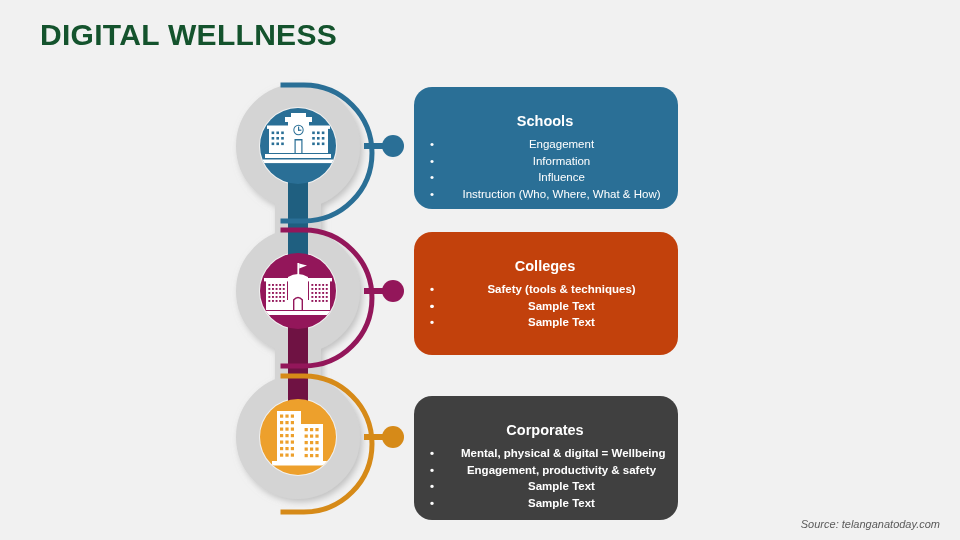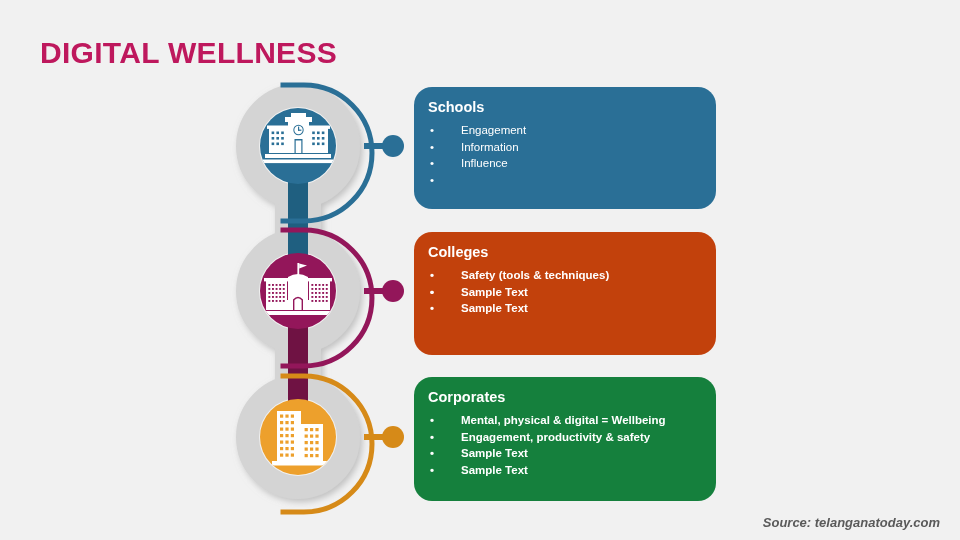--- a/index.html
+++ b/index.html
@@ -7,47 +7,48 @@
     width:960px;height:540px;
     background:#f1f1f1;
     font-family:"Liberation Sans", sans-serif;
     overflow:hidden;
     position:relative;
   }
   #slide{position:absolute;inset:0;width:960px;height:540px;}
 
   
   #page-title{
-    position:absolute;left:40px;top:36px;
+    position:absolute;left:40px;top:18px;
     font-size:30px;font-weight:bold;
     letter-spacing:0.3px;
-    color:#be185d;
+    color:#14532d;
     white-space:nowrap;
   }
 
   
   #source-note{
     position:absolute;right:20px;bottom:10px;
-    font-size:13px;font-style:italic;font-weight:bold;
+    font-size:11px;font-style:italic;font-weight:normal;
     color:#5a5a5a;
     white-space:nowrap;
   }
 
   
   #chain-graphic{position:absolute;left:0;top:0;width:960px;height:540px;}
 
   
   .panel{
     position:absolute;
     left:414px;
-    width:302px;
+    width:264px;
     border-radius:18px;
     box-sizing:border-box;
-    padding:13px 16px 10px 14px;
+    padding:27px 16px 10px 14px;
     color:#ffffff;
+    text-align:center;
   }
   .panel-title{
     font-size:14.5px;font-weight:bold;
     margin:0 0 6px 0;
     line-height:1.1;
   }
   .bullets{list-style:none;margin:0;padding:0;}
   .bullets li{
     position:relative;
     padding-left:33px;
@@ -56,21 +57,21 @@
     white-space:nowrap;
   }
   .bullets li .bullet-dot{
     position:absolute;left:2px;top:0;
     font-size:11.5px;line-height:16.6px;
   }
   .panel.bold-bullets .bullets li{font-weight:bold;}
 
   #panel-schools{top:87px;height:122px;background:#2a6f96;}
   #panel-colleges{top:232px;height:123px;background:#c2410c;}
-  #panel-corporates{top:377px;height:124px;background:#15803d;}
+  #panel-corporates{top:396px;height:124px;background:#404040;}
 </style>
 </head>
 <body>
 
 <div id="slide">
 
   <div id="page-title">DIGITAL WELLNESS</div>
 
   <svg id="chain-graphic" viewBox="0 0 960 540" width="960" height="540" xmlns="http://www.w3.org/2000/svg">
     <defs>
@@ -296,21 +297,21 @@
       </g>
     </g>
   </svg>
 
   <div class="panel" id="panel-schools">
     <div class="panel-title">Schools</div>
     <ul class="bullets">
       <li><span class="bullet-dot">•</span><span>Engagement</span></li>
       <li><span class="bullet-dot">•</span><span>Information</span></li>
       <li><span class="bullet-dot">•</span><span>Influence</span></li>
-      <li><span class="bullet-dot">•</span></li>
+      <li><span class="bullet-dot">•</span><span>Instruction (Who, Where, What &amp; How)</span></li>
     </ul>
   </div>
 
   <div class="panel bold-bullets" id="panel-colleges">
     <div class="panel-title">Colleges</div>
     <ul class="bullets">
       <li><span class="bullet-dot">•</span><span>Safety (tools &amp; techniques)</span></li>
       <li><span class="bullet-dot">•</span></li>
       <li><span class="bullet-dot">•</span><span>Sample Text</span></li>
       <li><span class="bullet-dot">•</span><span>Sample Text</span></li>

